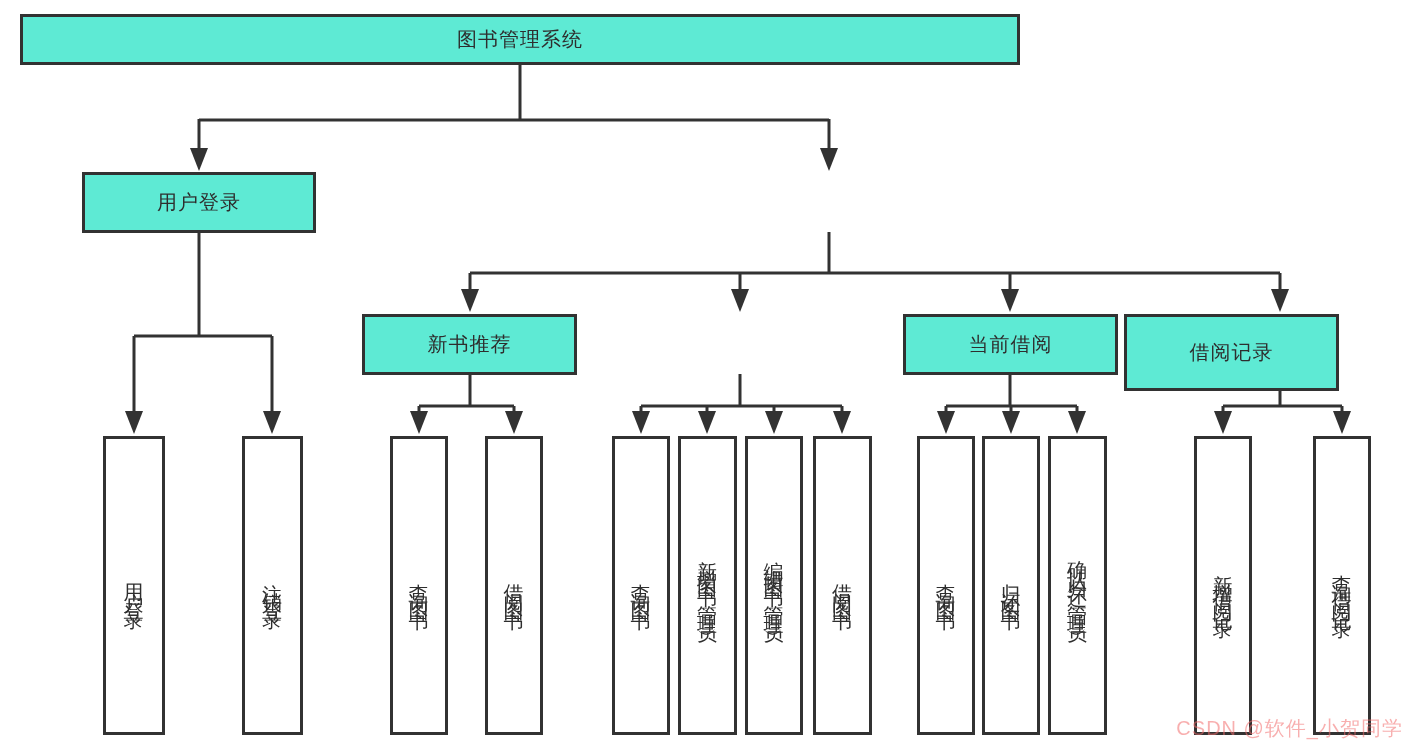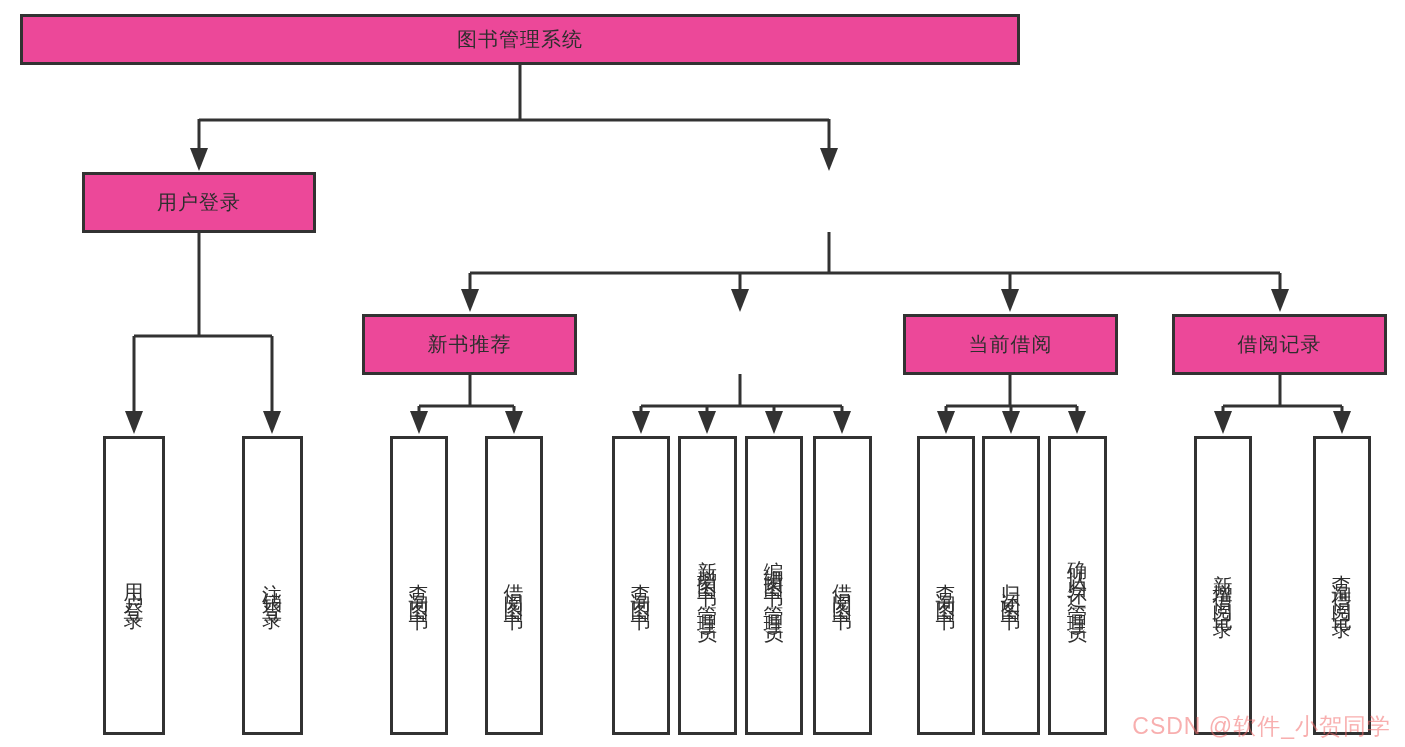--- a/index.html
+++ b/index.html
@@ -2,35 +2,35 @@
 <html><head>
 <meta charset="utf-8">
 <style>
   html,body{margin:0;padding:0;background:#fff;}
   .canvas{
     position:relative;width:1405px;height:747px;background:#ffffff;overflow:hidden;
     font-family:"Liberation Sans","DejaVu Sans",sans-serif;
   }
   .connectors{position:absolute;left:0;top:0;z-index:1;}
   .node{
-    position:absolute;box-sizing:border-box;background:#ec4899;border:3px solid #323232;
+    position:absolute;box-sizing:border-box;background:#5eead4;border:3px solid #323232;
     display:flex;align-items:center;justify-content:center;
     font-size:20px;color:#2e2e2e;letter-spacing:1px;z-index:2;
   }
   .leaf{
     position:absolute;box-sizing:border-box;top:436px;height:299px;background:#ffffff;
     border:3px solid #323232;display:flex;align-items:center;justify-content:center;z-index:2;
   }
   .vtext{
     writing-mode:vertical-lr;text-orientation:mixed;
     font-size:20px;line-height:1;letter-spacing:9px;color:#2e2e2e;white-space:nowrap;
   }
   .watermark{
-    position:absolute;right:14px;bottom:5px;z-index:5;
-    font-size:23px;letter-spacing:1px;color:rgba(242,110,110,0.55);
+    position:absolute;right:2px;bottom:5px;z-index:5;
+    font-size:20px;letter-spacing:1px;color:rgba(242,110,110,0.55);
   }
 </style>
 </head>
 <body>
 
 <div class="canvas">
 
   <svg class="connectors" width="1405" height="747" viewBox="0 0 1405 747">
     <g stroke="#323232" stroke-width="3" fill="none">
 
@@ -78,21 +78,21 @@
   <div class="node" style="left:82px;top:172px;width:234px;height:61px">
     <span>用户登录</span>
   </div>
 
   <div class="node" style="left:362px;top:314px;width:215px;height:61px">
     <span>新书推荐</span>
   </div>
   <div class="node" style="left:903px;top:314px;width:215px;height:61px">
     <span>当前借阅</span>
   </div>
-  <div class="node" style="left:1172px;top:314px;width:215px;height:61px">
+  <div class="node" style="left:1124px;top:314px;width:215px;height:77px">
     <span>借阅记录</span>
   </div>
 
   <div class="leaf" style="left:103px;width:62px">
     <span class="vtext">用户登录</span>
   </div>
   <div class="leaf" style="left:242px;width:61px">
     <span class="vtext">注销登录</span>
   </div>
 

